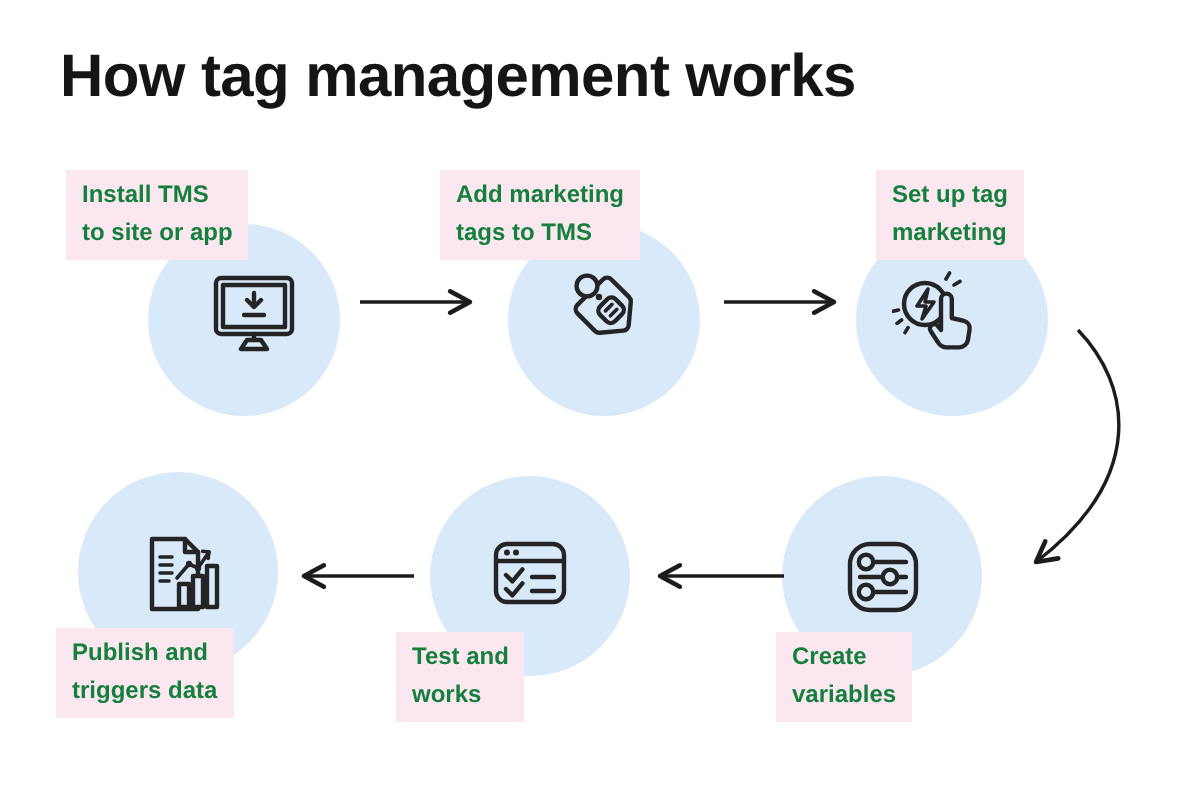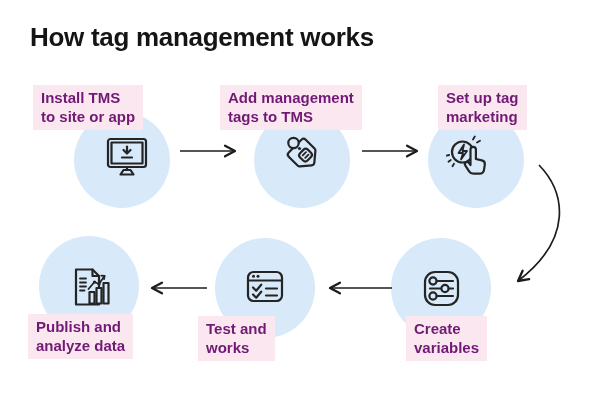--- a/index.html
+++ b/index.html
@@ -2,45 +2,45 @@
 <html><head>
 <meta charset="utf-8">
 <style>
   html,body{margin:0;padding:0;background:#ffffff;}
   .canvas{
     position:relative;width:600px;height:400px;overflow:hidden;
     font-family:"Liberation Sans","DejaVu Sans",sans-serif;color:#1c1c1c;background:#ffffff;
   }
   .title{
     position:absolute;left:30px;top:22px;margin:0;
-    font-size:26px;font-weight:700;letter-spacing:-0.3px;color:#151515;
+    font-size:30px;font-weight:700;letter-spacing:-0.3px;color:#151515;
   }
   .circle{
     position:absolute;border-radius:50%;background:#d8e9fa;z-index:1;
   }
   .icon{position:absolute;width:48px;height:48px;z-index:2;}
   .label{
-    position:absolute;z-index:3;background:#fbe7ef;color:#701a75;
-    font-size:15px;line-height:19px;font-weight:700;
+    position:absolute;z-index:3;background:#fbe7ef;color:#15803d;
+    font-size:12px;line-height:19px;font-weight:700;
     padding:3px 8px 4px 8px;white-space:pre-line;
   }
   .arrows{position:absolute;left:0;top:0;z-index:2;pointer-events:none;}
   
   .s1 .circle{left:74px;top:112px;width:96px;height:96px}
   .s1 .icon{left:103px;top:132px}
   .s1 .label{left:33px;top:85px}
   .s2 .circle{left:254px;top:112px;width:96px;height:96px}
   .s2 .icon{left:280px;top:129px}
   .s2 .label{left:220px;top:85px}
   .s3 .circle{left:428px;top:112px;width:96px;height:96px}
   .s3 .icon{left:446px;top:133px}
   .s3 .label{left:438px;top:85px}
   .s4 .circle{left:391px;top:238px;width:100px;height:100px}
   .s4 .icon{left:417px;top:264px}
-  .s4 .label{left:406px;top:316px}
+  .s4 .label{left:388px;top:316px}
   .s5 .circle{left:215px;top:238px;width:100px;height:100px}
   .s5 .icon{left:241px;top:263px}
   .s5 .label{left:198px;top:316px}
   .s6 .circle{left:39px;top:236px;width:100px;height:100px}
   .s6 .icon{left:66px;top:263px}
   .s6 .label{left:28px;top:314px}
   .ink{stroke:#242424;fill:none;stroke-width:2.2;stroke-linecap:round;stroke-linejoin:round;}
   .ink-thin{stroke:#242424;fill:none;stroke-width:1.8;stroke-linecap:round;stroke-linejoin:round;}
   .ink-fill{fill:#242424;stroke:none;}
   .mask{fill:#d8e9fa;}
@@ -88,21 +88,21 @@
       <g class="ink">
         <g transform="rotate(-45 25 27)">
           <path d="M16,13 h18 a3,3 0 0 1 3,3 v12.5 a3,3 0 0 1 -1.1,2.3 l-9,7.5 a3,3 0 0 1 -3.8,0 l-9,-7.5 A3,3 0 0 1 13,28.5 V16 a3,3 0 0 1 3,-3 z"></path>
           <rect x="20.5" y="21.5" width="11" height="10.5" rx="3"></rect>
           <path class="ink-thin" d="M23.8,25 h4.6 M23.8,28.5 h4.6"></path>
         </g>
         <circle class="mask" cx="13.5" cy="14" r="5.2" style="fill:#d8e9fa"></circle>
         <circle cx="19.5" cy="19.5" r="1.6" class="ink-fill" style="stroke:none;fill:#242424"></circle>
       </g>
     </svg>
-    <div class="label">Add management
+    <div class="label">Add marketing
 tags to TMS</div>
   </div>
 
   <div class="step s3">
     <div class="circle"></div>
     <svg class="icon" viewBox="0 0 48 48">
       <circle class="ink" cx="16.5" cy="19" r="10.5"></circle>
       <path class="ink-thin" d="M18,11.5 L12.5,20 H17 L15,26.5 L21,18 H16.5 Z"></path>
       <path class="ink-thin" d="M27,6.5 l1.8,-3 M31,9.5 l3,-1.8 M3.2,22 l-2.7,0.6 M4.8,27 l-2.3,1.7 M8,30.8 l-1.5,2.5"></path>
       <path class="ink mask" d="M24.5,30 V16.5 a2.7,2.7 0 0 1 5.4,0 V26 l6,1.4 a3.8,3.8 0 0 1 2.9,4.2 l-0.8,5.2 a4.6,4.6 0 0 1 -4.5,3.9 h-6 a5.2,5.2 0 0 1 -4.4,-2.4 l-3.7,-5.7 a2.2,2.2 0 0 1 3.5,-2.7 l1.6,2.1 z"></path>
@@ -157,16 +157,16 @@
         <rect class="mask" x="23.5" y="29" width="5" height="11.5"></rect>
         <rect class="mask" x="30.5" y="25" width="5" height="15.5"></rect>
         <rect class="mask" x="37.5" y="20" width="5" height="20.5"></rect>
         <path class="ink-thin" d="M22.5,26 L28.5,19 l4.5,2 L38.5,13"></path>
         <path class="ink-thin" d="M35.3,12.6 l3.2,0.4 l-0.4,3.2"></path>
         <circle cx="28.5" cy="19" r="1.6" class="ink-fill" style="stroke:none;fill:#242424"></circle>
         <circle cx="33" cy="21" r="1.6" class="ink-fill" style="stroke:none;fill:#242424"></circle>
       </g>
     </svg>
     <div class="label">Publish and
-analyze data</div>
+triggers data</div>
   </div>
 
 </div>
 
 </body></html>

